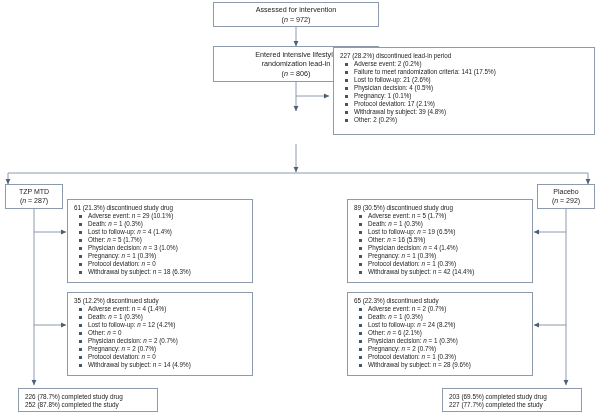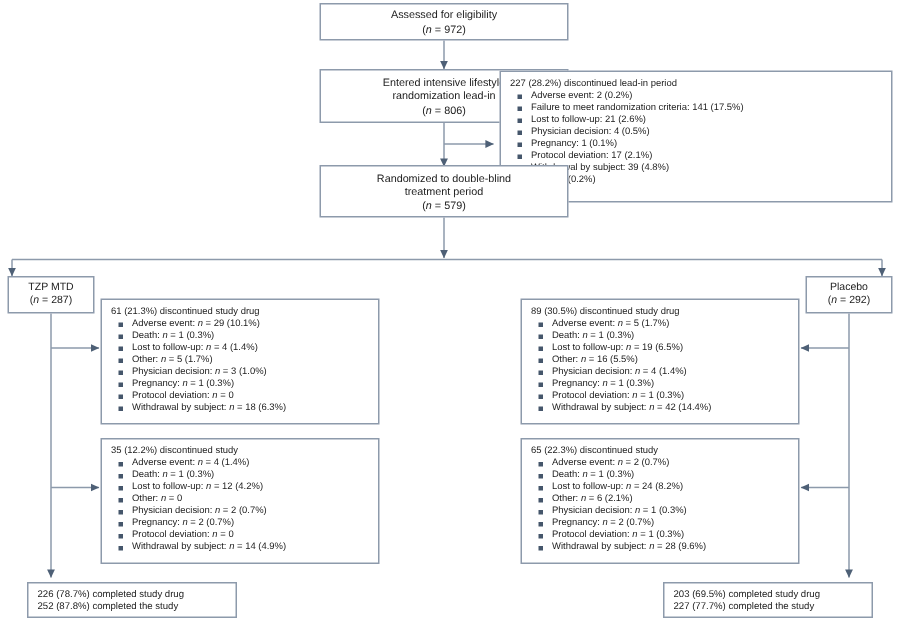--- a/index.html
+++ b/index.html
@@ -104,21 +104,21 @@
       <path d="M34,232 L66,232" marker-end="url(#arr)"></path>
       <path d="M34,325 L66,325" marker-end="url(#arr)"></path>
 
       <path d="M566,208 L566,385" marker-end="url(#arr)"></path>
       <path d="M566,232 L534,232" marker-end="url(#arr)"></path>
       <path d="M566,325 L534,325" marker-end="url(#arr)"></path>
     </g>
   </svg>
 
   <div class="box center" style="left:213px; top:2px; width:166px; height:25px; font-size:7.2px;">
-    <span class="ttl">Assessed for eligibility</span>
+    <span class="ttl">Assessed for intervention</span>
     <span class="ttl">(<em class="it">n</em> = 972)</span>
   </div>
 
   <div class="box center" style="left:213px; top:46px; width:166px; height:36px; font-size:7.2px;">
     <span class="ttl">Entered intensive lifestyle</span>
     <span class="ttl">randomization lead-in</span>
     <span class="ttl">(<em class="it">n</em> = 806)</span>
   </div>
 
   <div class="box listbox" style="left:333px; top:47px; width:262px; height:88px; font-size:6.3px;">
@@ -128,25 +128,20 @@
       <li>Failure to meet randomization criteria: 141 (17.5%)</li>
       <li>Lost to follow-up: 21 (2.6%)</li>
       <li>Physician decision: 4 (0.5%)</li>
       <li>Pregnancy: 1 (0.1%)</li>
       <li>Protocol deviation: 17 (2.1%)</li>
       <li>Withdrawal by subject: 39 (4.8%)</li>
       <li>Other: 2 (0.2%)</li>
     </ul>
   </div>
 
-  <div class="box center" style="left:213px; top:110px; width:166px; height:35px; font-size:7.2px;">
-    <span class="ttl">Randomized to double-blind</span>
-    <span class="ttl">treatment period</span>
-    <span class="ttl">(<em class="it">n</em> = 579)</span>
-  </div>
 
   <div class="box center" style="left:5px; top:184px; width:58px; height:25px; font-size:7px;">
     <span class="ttl">TZP MTD</span>
     <span class="ttl">(<em class="it">n</em> = 287)</span>
   </div>
 
   <div class="box center" style="left:537px; top:184px; width:58px; height:25px; font-size:7px;">
     <span class="ttl">Placebo</span>
     <span class="ttl">(<em class="it">n</em> = 292)</span>
   </div>

